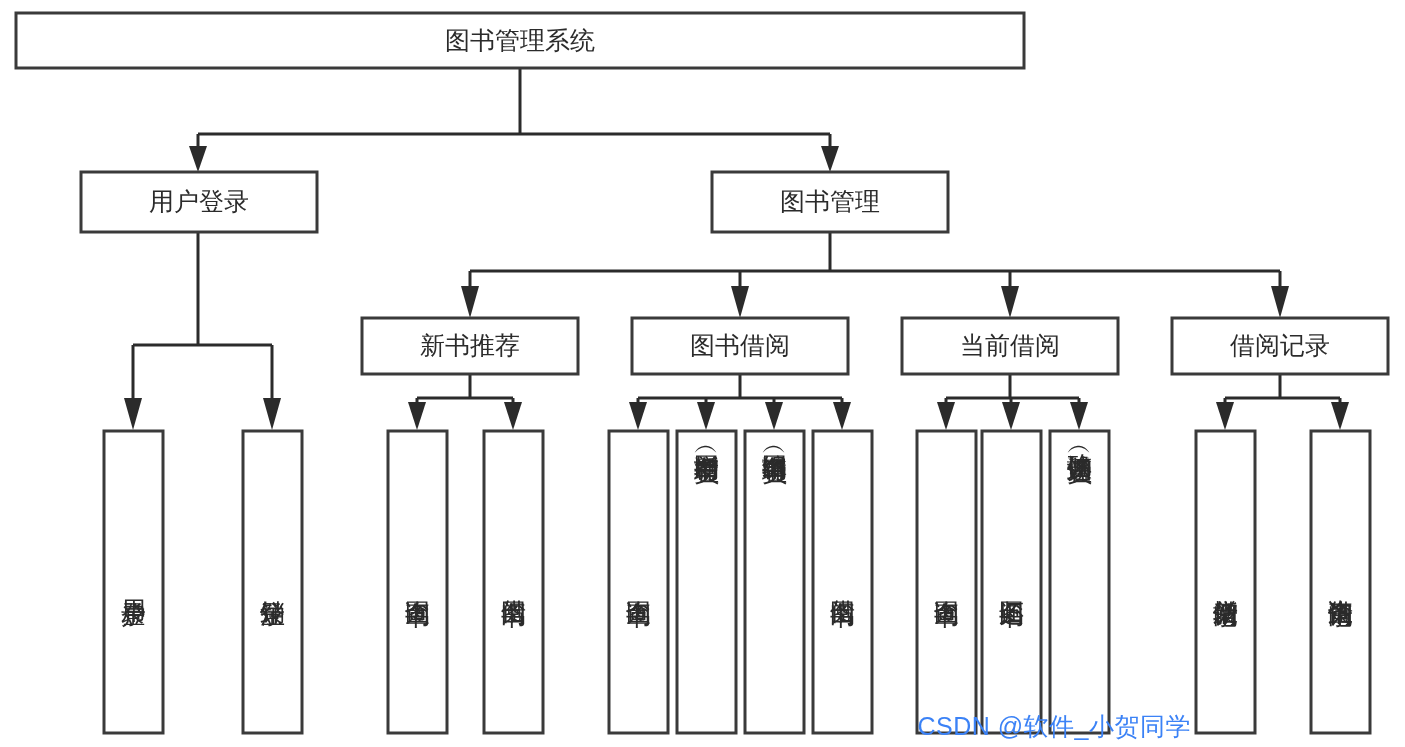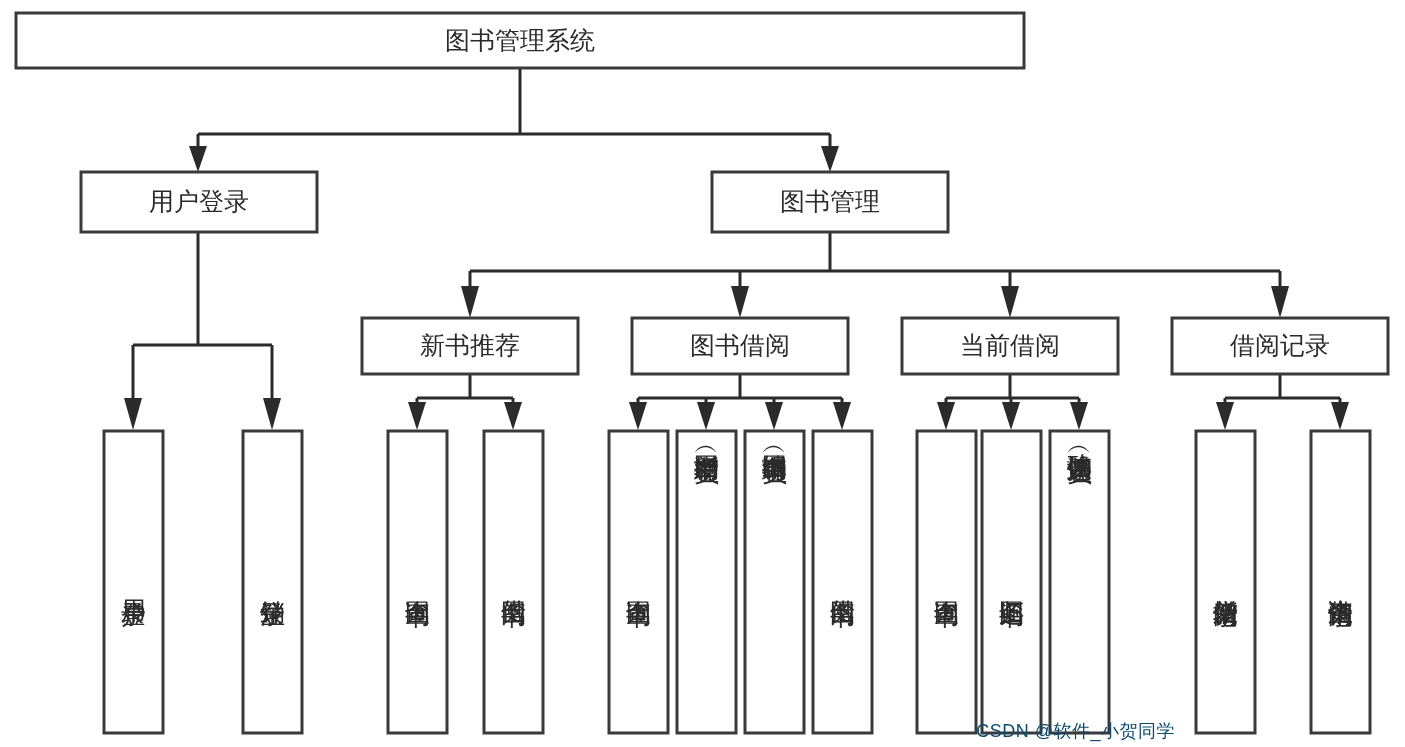--- a/index.html
+++ b/index.html
@@ -59,25 +59,25 @@
     text-orientation: upright;
     font-family: "Liberation Sans", "DejaVu Sans", sans-serif;
     font-size: 25px;
     line-height: 1.08;
     color: #2b2b2b;
     letter-spacing: 1px;
     white-space: nowrap;
   }
   .watermark {
     position: absolute;
-    right: 24px;
+    right: 8px;
     bottom: 4px;
     font-family: "Liberation Sans", "DejaVu Sans", sans-serif;
-    font-size: 18px;
-    color: #0c4a6e;
+    font-size: 25px;
+    color: #3b82f6;
     letter-spacing: 0.5px;
     white-space: nowrap;
   }
 </style>
 </head>
 <body>
 
 <div id="diagram-root">
 
   <svg class="canvas" viewBox="0 0 1405 747">

